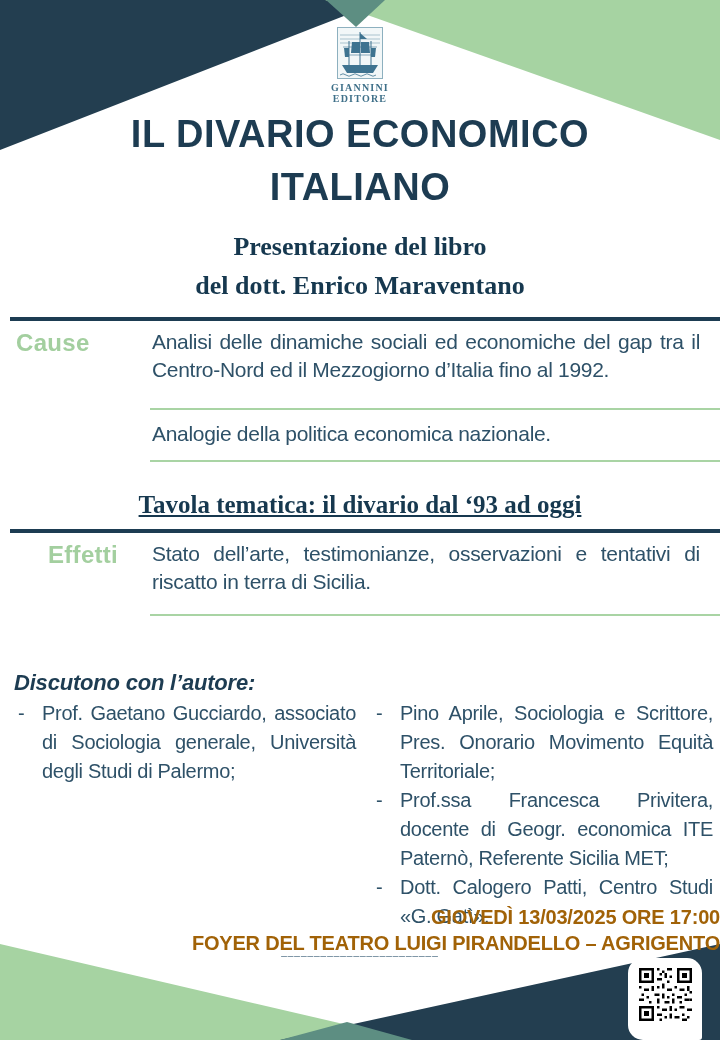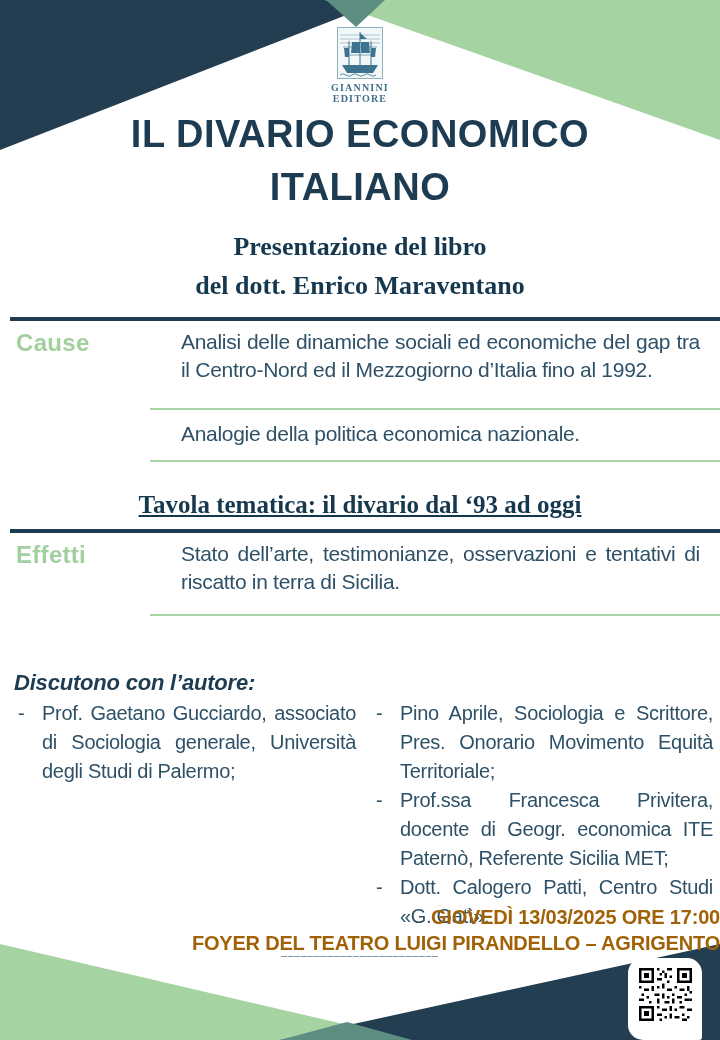--- a/index.html
+++ b/index.html
@@ -47,23 +47,23 @@
   .divider-green{position:absolute;left:150px;right:0;height:2px;background:#a9d4a4;}
   #div-cause-1{top:408px;}
   #div-cause-2{top:460px;}
   #div-effetti-1{top:614px;}
 
   
   .row-label{
     position:absolute;left:16px;font-size:24px;font-weight:bold;color:#a3cf9f;letter-spacing:0.3px;
   }
   #label-cause{top:329px;}
-  #label-effetti{top:541px;}
+  #label-effetti{top:541px;margin-left:32px;}
   .row-text{
-    position:absolute;left:181px;right:20px;
+    position:absolute;left:152px;right:20px;
     font-size:21px;line-height:28px;letter-spacing:-0.3px;
     text-align:justify;color:#2e5168;
   }
   #cause-item-0{top:328px;}
   #cause-item-1{top:420px;text-align:left;}
   #effetti-item-0{top:540px;}
 
   
   .disc-heading{
     position:absolute;top:670px;left:14px;

